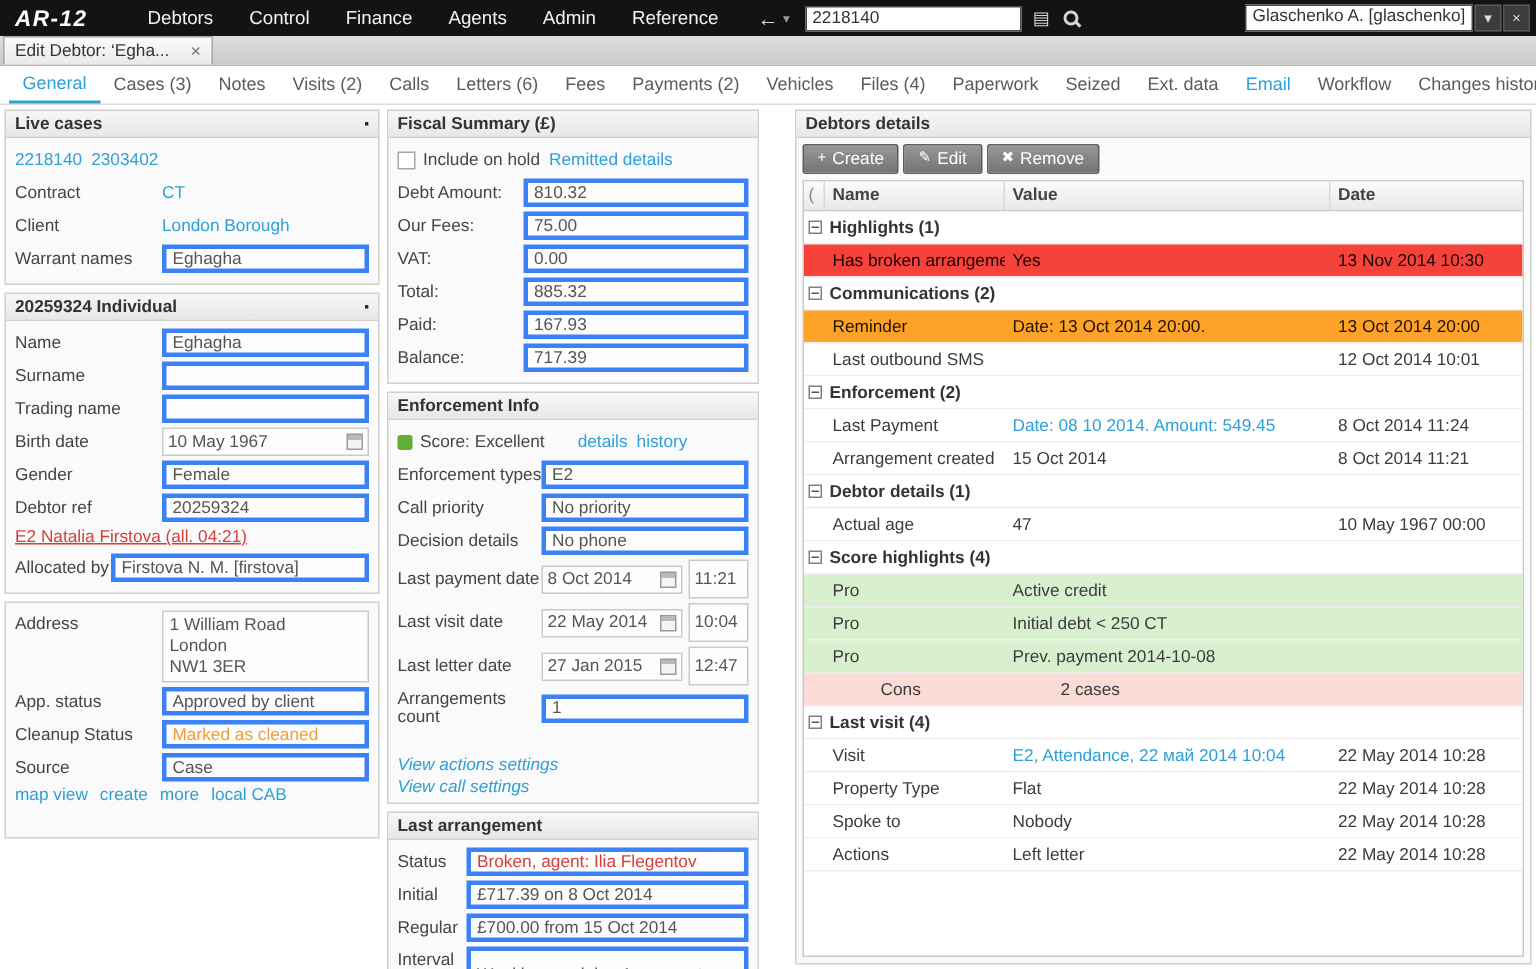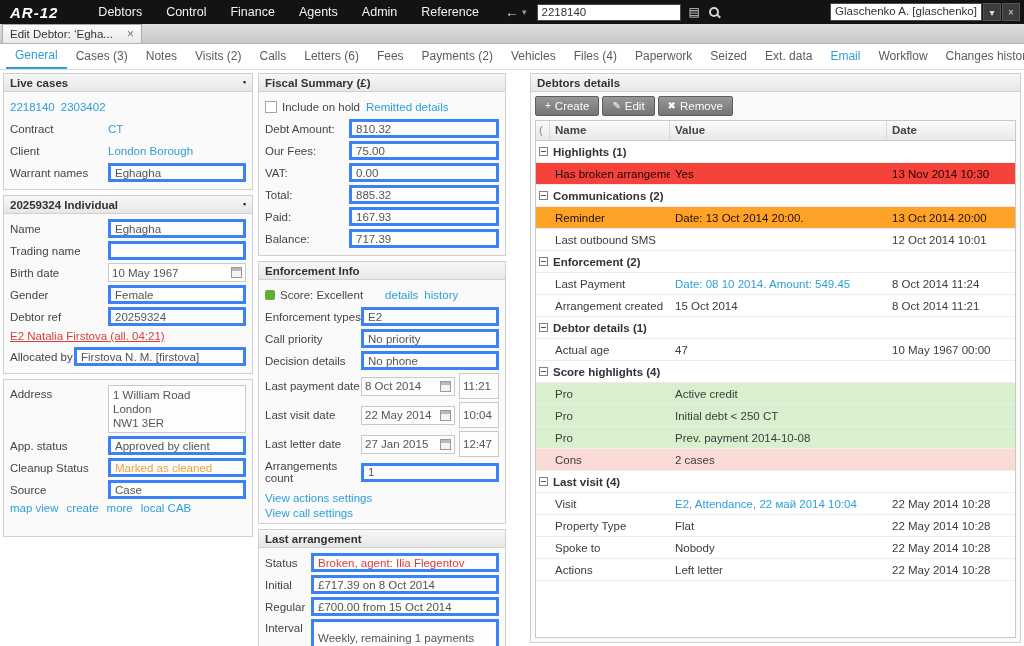--- a/index.html
+++ b/index.html
@@ -83,21 +83,21 @@
   .grow.group{display:flex;align-items:center;gap:5px;padding-left:3px;font-weight:bold;font-size:11.5px;color:#333;}
   .grow.data{display:grid;grid-template-columns:14px 120px 1fr 128px;align-items:center;}
   .cell{height:22px;line-height:22px;padding:0 5px;font-size:11.5px;color:#3c3c3c;white-space:nowrap;overflow:hidden;}
   .cell.c0{padding:0;}
   .cell.vlink{color:#2f9fd8;}
   .gicon{width:9px;height:9px;border:1px solid #808080;background:#fff;position:relative;flex-shrink:0;cursor:pointer;}
   .gicon::after{content:"";position:absolute;left:1px;right:1px;top:3px;height:1px;background:#555;}
   .bg-red{background:#f5433b;}  .bg-red .cell{color:#1d0000;}
   .bg-orange{background:#ffa228;} .bg-orange .cell{color:#201300;}
   .bg-green{background:#d9f0cf;}
-  .bg-pink{background:#fadbd6;}
+  .bg-pink{background:#fadbd6;padding-left:32px;}
 </style>
 </head>
 <body>
 
 <div class="topbar">
   <div class="logo">AR-12</div>
   <div class="menu">
       <div class="menu-item">Debtors</div>
       <div class="menu-item">Control</div>
       <div class="menu-item">Finance</div>
@@ -180,20 +180,24 @@
       <div class="panel-h">
         <span>20259324 Individual</span>
         <span class="panel-action">▪</span>
       </div>
       <div class="panel-b">
         <div class="frow">
           <span class="flabel">Name</span>
           <input class="finput" value="Eghagha" style="">
         </div>
         <div class="frow">
+          <span class="flabel">Surname</span>
+          <input class="finput" value="" style="">
+        </div>
+        <div class="frow">
           <span class="flabel">Trading name</span>
           <input class="finput" value="" style="">
         </div>
         <div class="frow">
           <span class="flabel">Birth date</span>
           <span class="dwrap">
             <input value="10 May 1967" style="">
             <span class="cal"></span>
           </span>
         </div>
@@ -328,21 +332,21 @@
           <span class="dwrap">
             <input value="27 Jan 2015" style="">
             <span class="cal"></span>
           </span>
           <input class="tinput" value="12:47" style="">
         </div>
         <div class="frow">
           <span class="flabel">Arrangements count</span>
           <input class="finput" value="1" style="">
         </div>
-        <div style="margin-top:8px;">
+        <div style="margin-top:20px;font-style:italic;">
           <div class="link" style="margin-bottom:3px;">View actions settings</div>
           <div class="link">View call settings</div>
         </div>
       </div>
     </div>
 
     <div class="panel arr">
       <div class="panel-h">
         <span>Last arrangement</span>
       </div>

